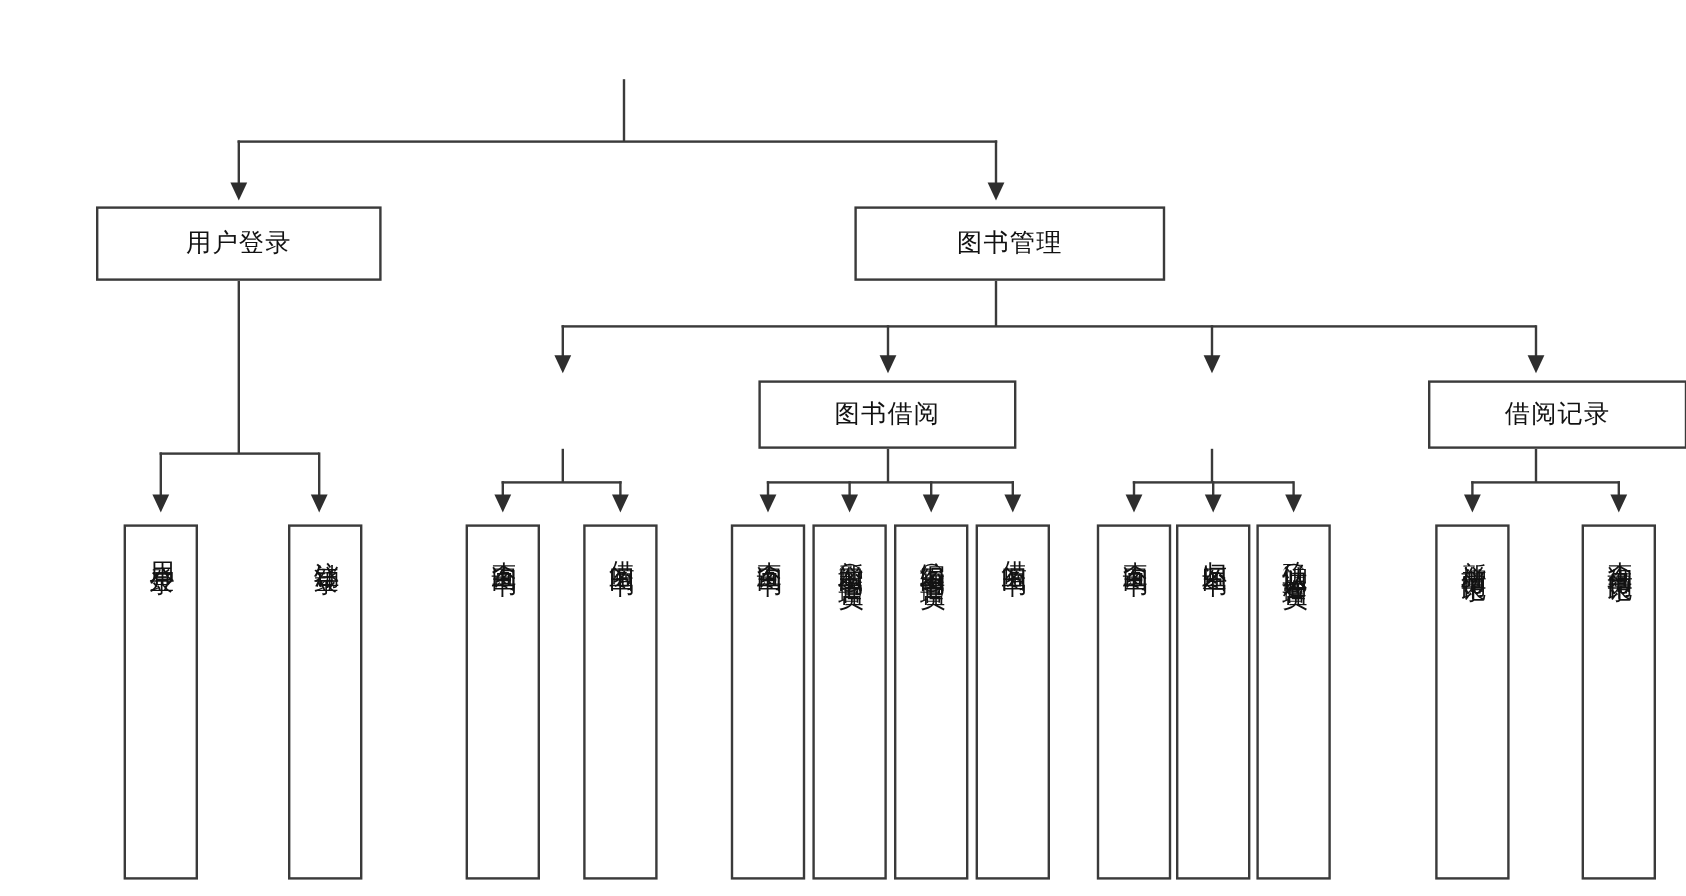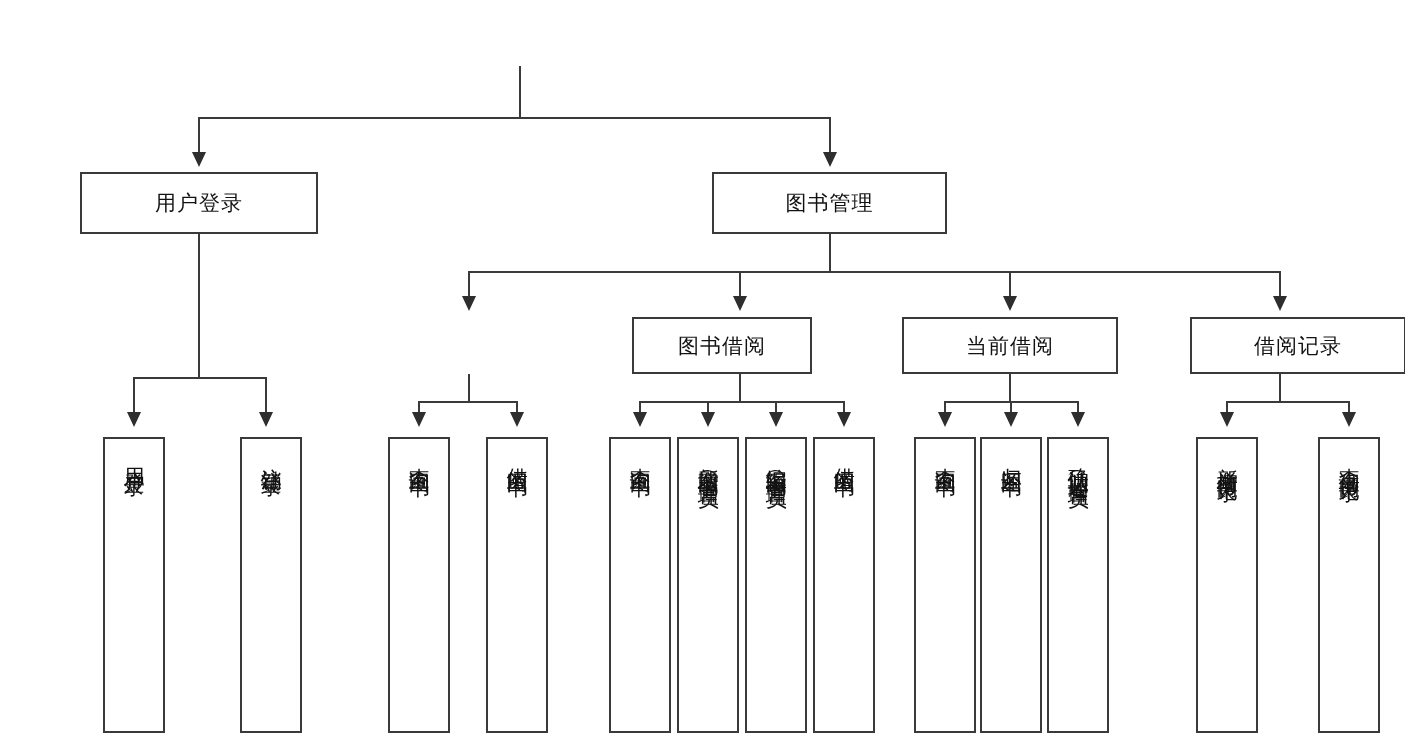--- a/index.html
+++ b/index.html
@@ -146,29 +146,26 @@
   <div class="ln h" style="left:1226px;top:401px;width:124px;"></div>
   <div class="ln v" style="left:1226px;top:401px;height:12px;"></div>
   <div class="arrow" style="left:1220px;top:412px;"></div>
   <div class="ln v" style="left:1348px;top:401px;height:12px;"></div>
   <div class="arrow" style="left:1342px;top:412px;"></div>
 
 
   <div class="node horiz" style="left:80px;top:172px;width:238px;height:62px;">
     <span class="label">用户登录</span>
   </div>
-  <div class="node horiz" style="left:712px;top:172px;width:235px;height:62px;">
+  <div class="node horiz" style="left:712px;top:172px;width:259px;height:62px;">
     <span class="label">图书管理</span>
   </div>
 
-  <div class="node horiz" style="left:632px;top:317px;width:180px;height:57px;">
+  <div class="node horiz" style="left:632px;top:317px;width:215px;height:57px;">
     <span class="label">图书借阅</span>
-  </div>
-  <div class="node horiz" style="left:902px;top:317px;width:216px;height:57px;">
-    <span class="label">当前借阅</span>
   </div>
   <div class="node horiz" style="left:1170px;top:317px;width:216px;height:57px;margin-left:20px;">
     <span class="label">借阅记录</span>
   </div>
 
   <div class="node vert" style="left:103px;top:437px;width:62px;height:296px;">
     <span class="label">用户登录</span>
   </div>
   <div class="node vert" style="left:240px;top:437px;width:62px;height:296px;">
     <span class="label">注销登录</span>

